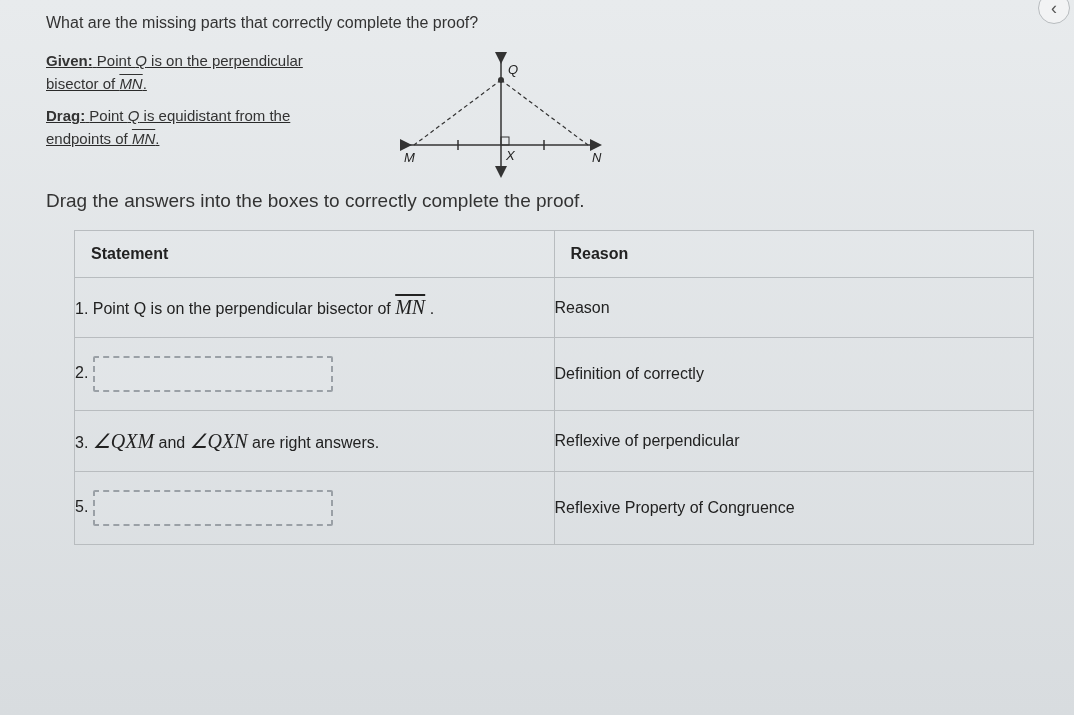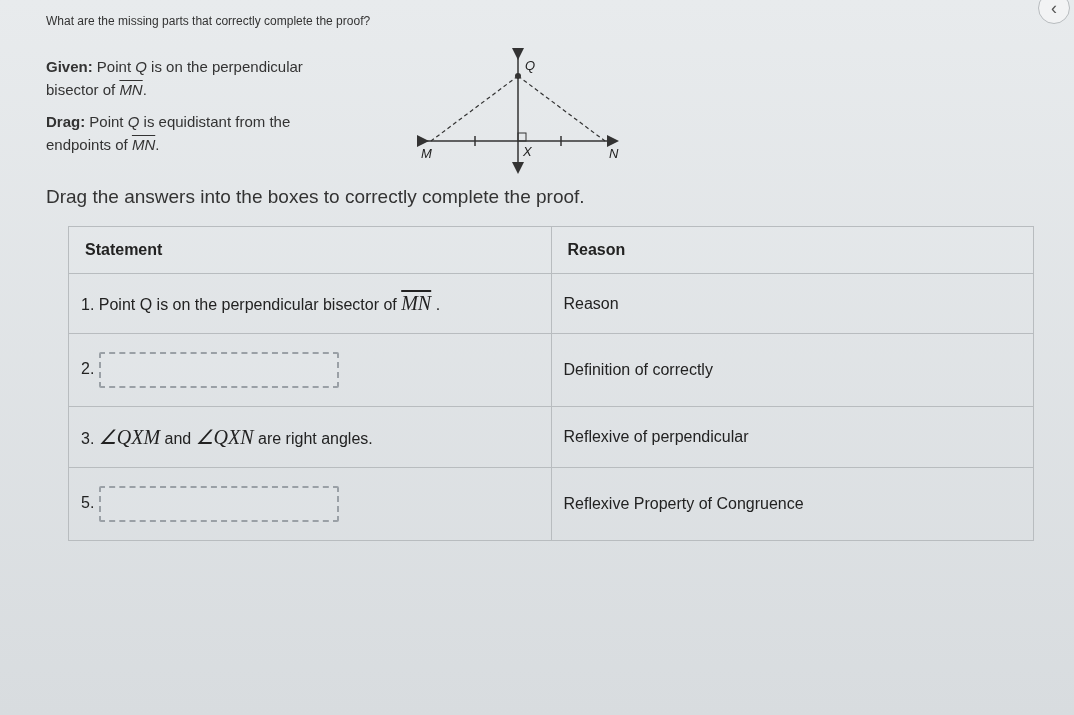--- a/index.html
+++ b/index.html
@@ -9,62 +9,63 @@
   width: 1074px;
   height: 715px;
   position: relative;
   color: #2a2a2a;
   overflow: hidden;
 }
 .page {
   padding: 14px 40px 0 46px;
 }
 .question {
-  font-size: 12px;
+  font-size: 16px;
   color: #333;
   margin-bottom: 18px;
 }
 .setup-row {
   display: flex;
-  align-items: center;
-  gap: 47px;
+  align-items: flex-start;
+  gap: 30px;
   margin-bottom: 10px;
+  text-decoration: underline;
 }
 .setup-text { flex: 0 0 310px; font-size: 15px; line-height: 1.5; color:#333;}
 .setup-text p { margin-bottom: 10px; }
 .setup-text .label { font-weight: bold; }
 .setup-text .ital { font-style: italic; }
 .overline {
   text-decoration: overline;
   font-style: italic;
 }
 .diagram { width: 240px; height: 130px; }
 .instruction {
   font-size: 19px;
   color: #333;
   margin: 8px 0 18px 0;
 }
 .proof-wrap {
-  margin-left: 22px;
+  margin-left: 28px;
 }
 table.proof {
   width: 100%;
   border-collapse: collapse;
   font-size: 16px;
 }
 table.proof th {
   text-align: left;
   font-weight: bold;
   padding: 14px 16px;
   border: 1px solid #b8bcbf;
   color: #222;
   background: rgba(255,255,255,0.05);
 }
 table.proof td {
-  padding: 18px 12px;
+  padding: 18px 0;
   border: 1px solid #b8bcbf;
   vertical-align: middle;
   color: #222;
 }
 table.proof td:first-child { width: 50%; }
 .dropzone {
   display: inline-block;
   min-width: 240px;
   height: 36px;
   border: 2px dashed #9aa0a6;
@@ -158,21 +159,21 @@
       <tr>
         <td>
           <span>2.</span>
           <span class="dropzone"></span>
         </td>
         <td>Definition of correctly</td>
       </tr>
       <tr>
         <td>
           <span>3.</span>
-          <span class="math">∠QXM</span><span> and </span><span class="math">∠QXN</span><span> are right angles.</span>
+          <span class="math">∠QXM</span><span> and </span><span class="math">∠QXN</span><span> are right answers.</span>
         </td>
         <td>Reflexive of perpendicular</td>
       </tr>
       <tr>
         <td>
           <span>5.</span>
           <span class="dropzone"></span>
         </td>
         <td>Reflexive Property of Congruence</td>
       </tr>

